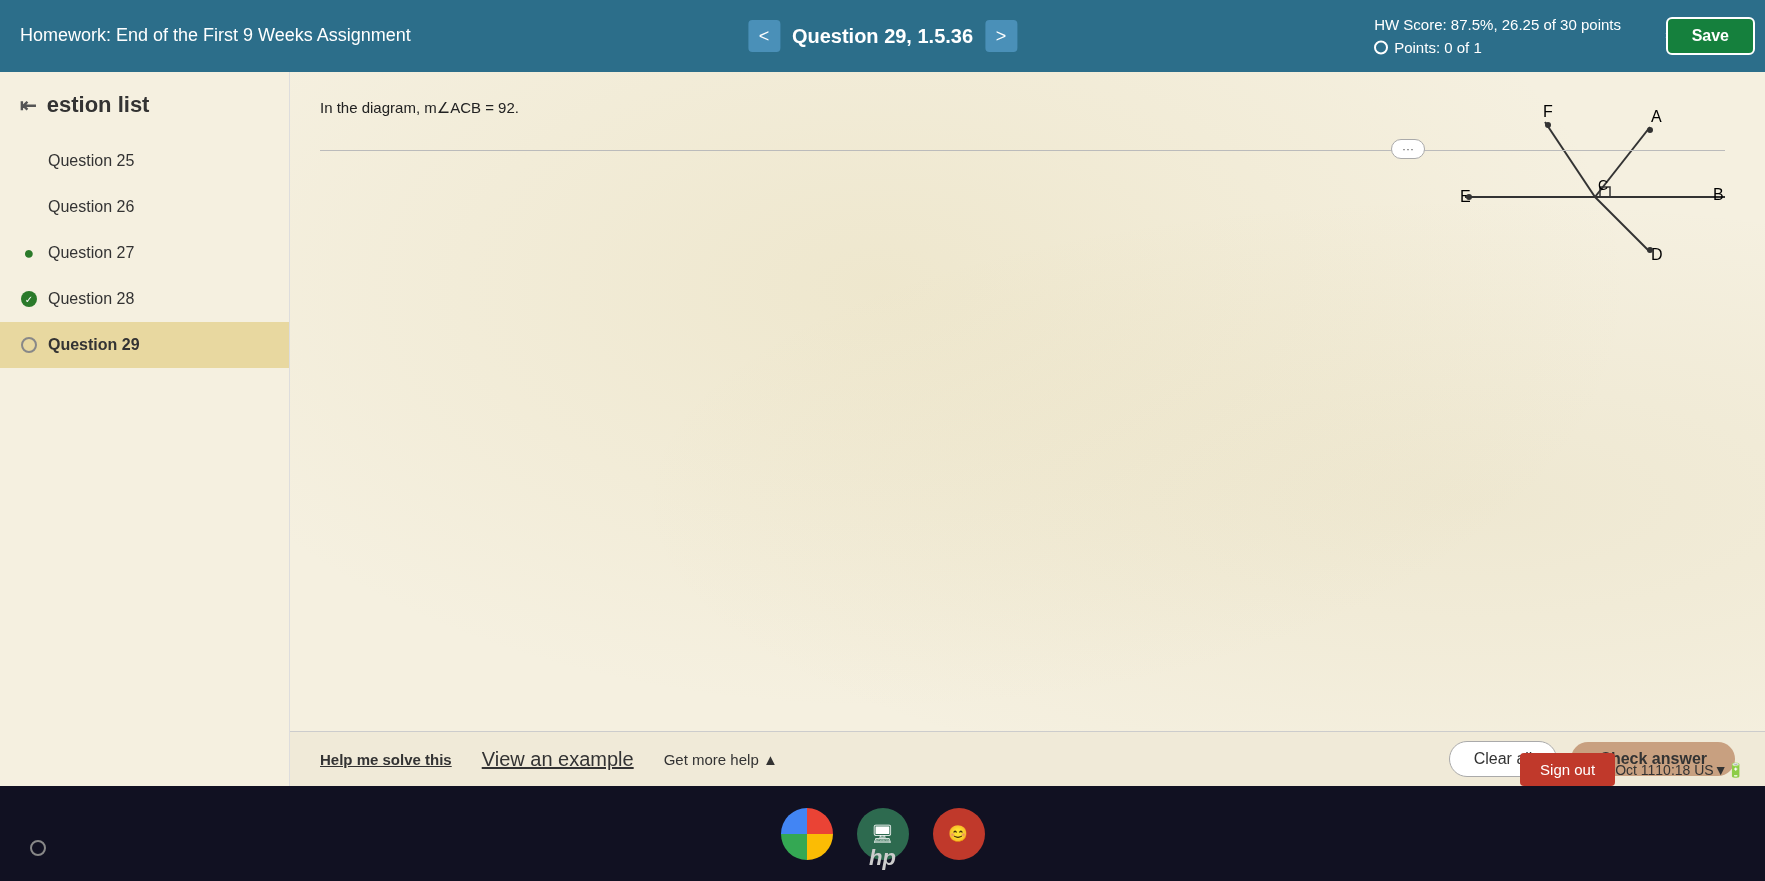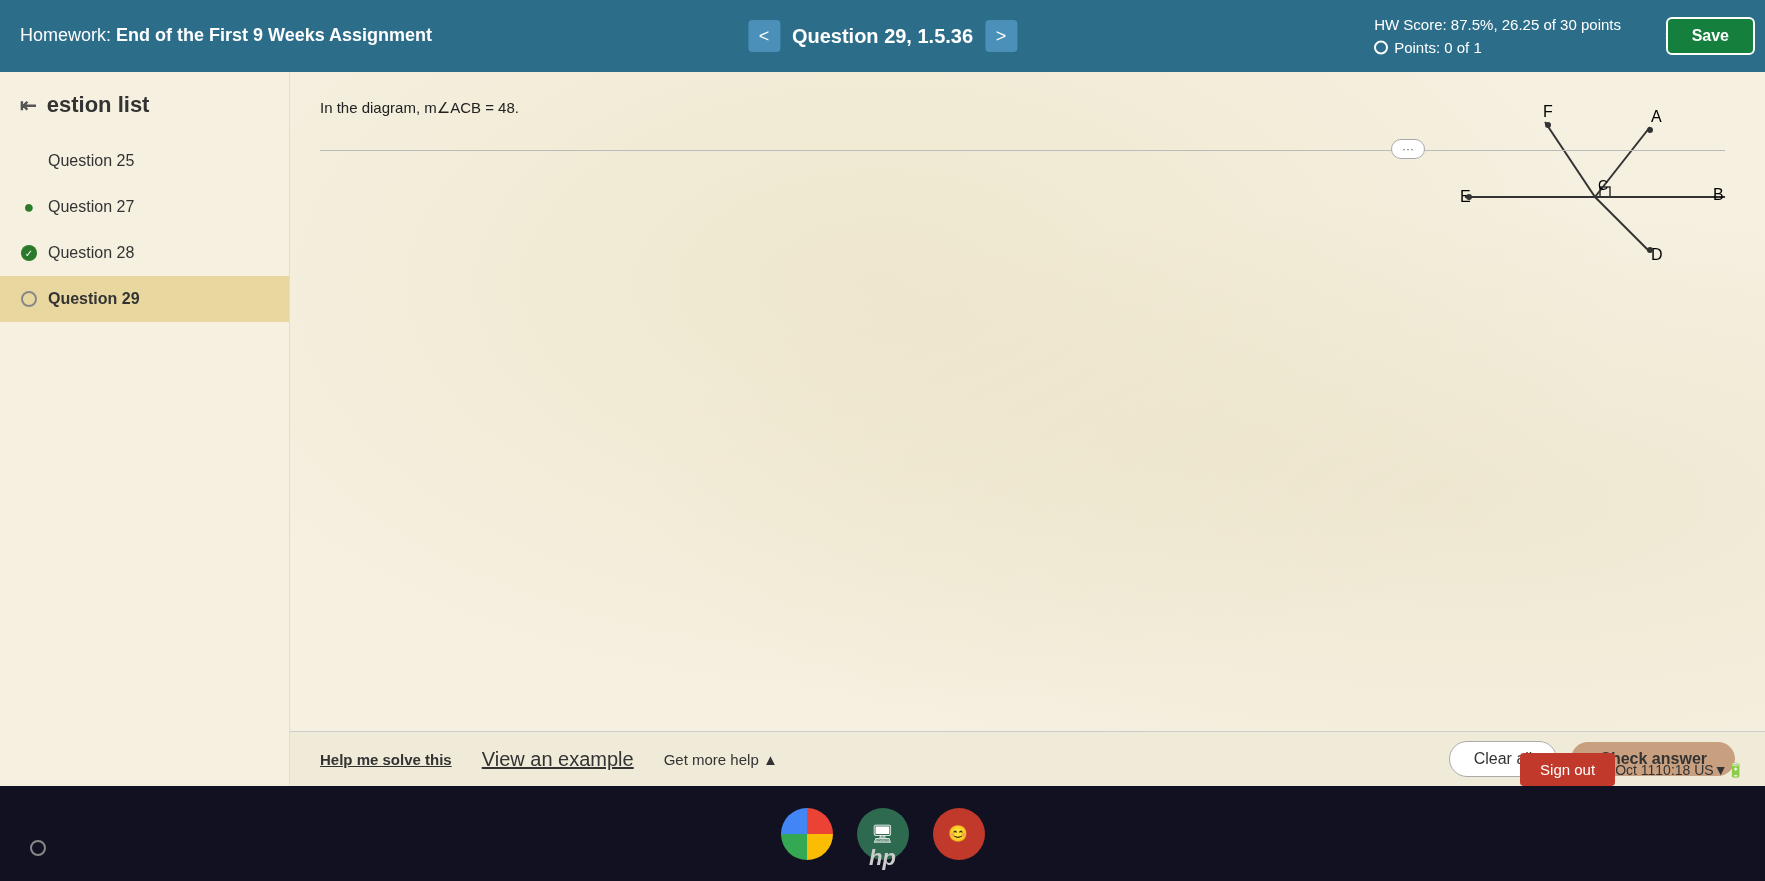--- a/index.html
+++ b/index.html
@@ -20,21 +20,21 @@
       padding: 8px 20px;
       height: 72px;
       position: relative;
     }
     .header-title {
       font-size: 18px;
       font-weight: normal;
       line-height: 1.4;
       flex: 0 0 auto;
     }
-    .header-title strong { font-weight: bold; }
+    .header-title strong { font-weight: normal; }
     .header-nav {
       display: flex;
       align-items: center;
       gap: 12px;
       position: absolute;
       left: 50%;
       transform: translateX(-50%);
     }
     .nav-arrow {
       background: #4a90b8;
@@ -361,20 +361,24 @@
       <div class="sidebar-header">
         <span class="collapse-icon">⇤</span>
         <span>estion list</span>
       </div>
 
       <div class="sidebar-item">
         <span class="item-icon"></span>
         <span>Question 25</span>
       </div>
       <div class="sidebar-item">
+        <span class="item-icon"></span>
+        <span>Question 26</span>
+      </div>
+      <div class="sidebar-item">
         <span class="item-icon">
           <span style="color:#2a7a2a; font-size:18px;">●</span>
         </span>
         <span>Question 27</span>
       </div>
       <div class="sidebar-item">
         <span class="item-icon">
           <span class="check-circle">✓</span>
         </span>
         <span>Question 28</span>
@@ -411,21 +415,21 @@
             <text x="196" y="178" font-size="16" font-family="Arial">D</text>
 
             <circle cx="93" cy="43" r="3" fill="#333"></circle>
             <circle cx="195" cy="48" r="3" fill="#333"></circle>
             <circle cx="195" cy="168" r="3" fill="#333"></circle>
             <circle cx="14" cy="115" r="3" fill="#333"></circle>
           </svg>
         </div>
 
         <div class="problem-text">
-          <div>In the diagram, m∠ACB = 48.</div>
+          <div>In the diagram, m∠ACB = 92.</div>
         </div>
 
         <div style="position:relative; margin: 30px 0 20px 0;">
           <hr style="border: none; border-top: 1px solid #bbb;">
           <button style="position:absolute; right: 300px; top: -11px; background: white; border: 1px solid #aaa; border-radius: 12px; padding: 2px 10px; font-size: 12px; cursor: pointer; color:#555;">···</button>
         </div>
 
       </div>
 
       <div class="bottom-controls">

